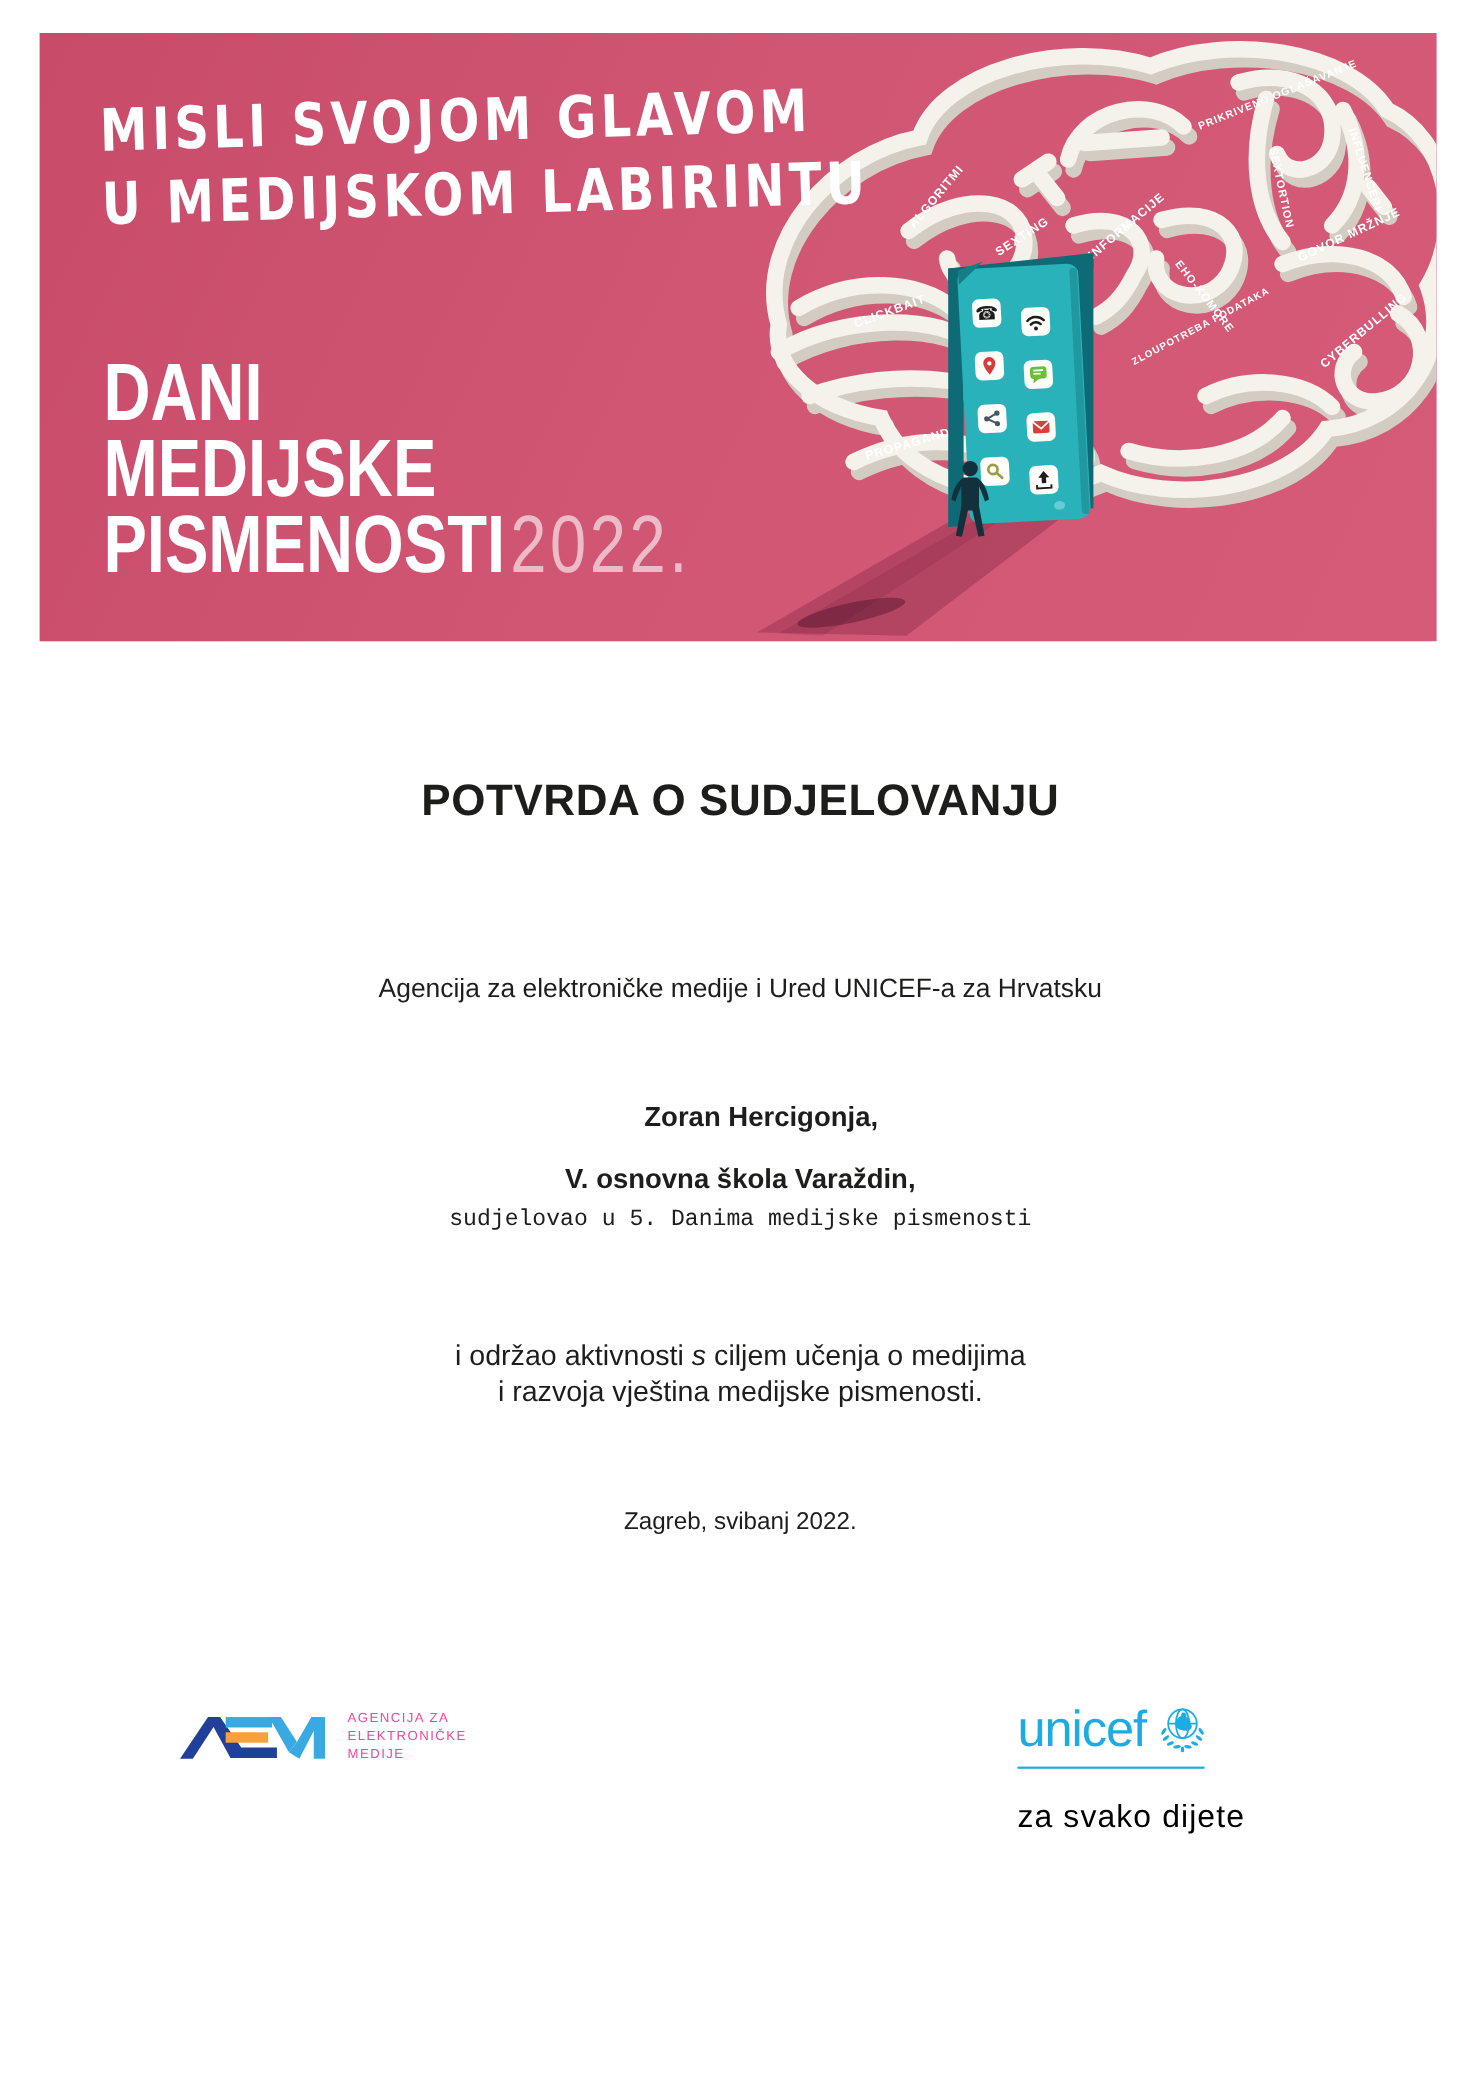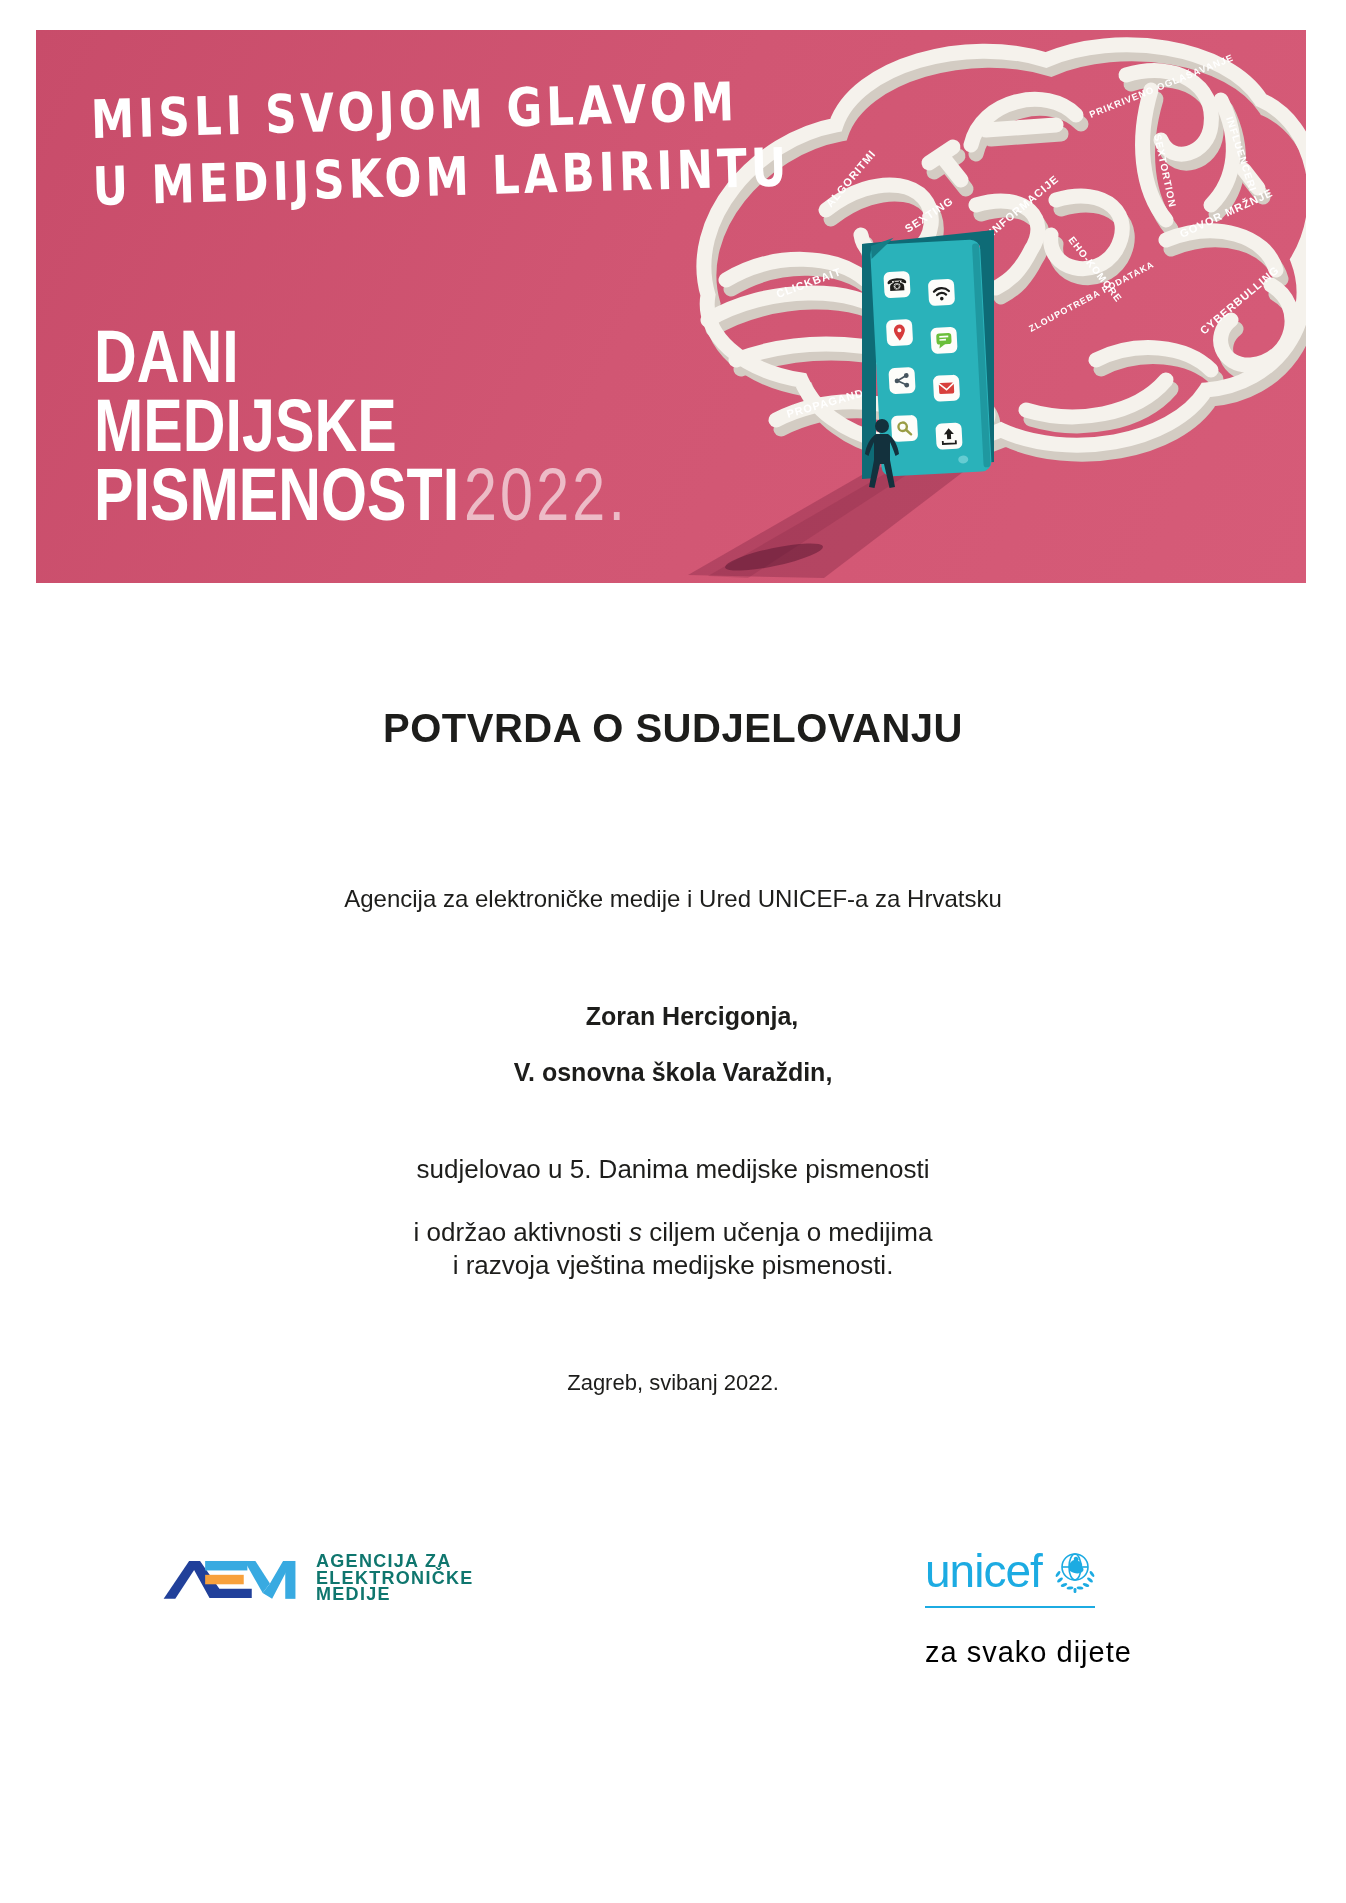--- a/index.html
+++ b/index.html
@@ -18,29 +18,29 @@
             white-space:nowrap;}
   .headline .year{font-weight:400;color:rgba(255,255,255,.60);letter-spacing:4px;margin-left:6px;}
 
   
   .ctext{position:absolute;left:0;width:1346px;text-align:center;margin:0;}
   .cert-title{top:706px;font-size:40px;font-weight:bold;letter-spacing:.5px;text-align:center;}
   .issuer1{top:856px;font-size:24px;margin-top:29px;}
   .issuer2{top:910px;font-size:27px;}
   .rname{top:1002px;font-size:25px;font-weight:bold;margin-left:19px;}
   .rschool{top:1058px;font-size:25px;font-weight:bold;}
-  .part{top:1154px;font-size:26px;}
+  .part{top:1098px;font-size:21px;font-family:Liberation Mono, monospace;}
   .act{top:1216px;font-size:26px;line-height:33px;}
   .pdate{top:1370px;font-size:22px;}
 
   
   .aem{position:absolute;left:160px;top:1551px;display:flex;align-items:flex-start;}
   .aem-mark{width:142px;height:56px;display:block;}
-  .aem-text{margin-left:14px;margin-top:2px;font-size:18px;line-height:16.5px;
-            letter-spacing:1.3px;color:#0f766e;font-weight:bold;}
+  .aem-text{margin-left:14px;margin-top:2px;font-size:12px;line-height:16.5px;
+            letter-spacing:1.3px;color:#ec4899;font-weight:normal;}
   .unicef{position:absolute;left:925px;top:1548px;width:220px;}
   .unicef-row{display:flex;align-items:flex-end;}
   .unicef-word{font-size:46px;line-height:46px;color:#1cabe2;letter-spacing:-1px;}
   .unicef-emblem{width:50px;height:46px;margin-left:8px;display:block;}
   .unicef-rule{width:170px;height:0;border-top:2px solid #1cabe2;margin-top:12px;}
   .unicef-tag{margin-top:28px;font-size:29px;color:#000000;letter-spacing:1px;}
 </style>
 </head>
 <body>
 

